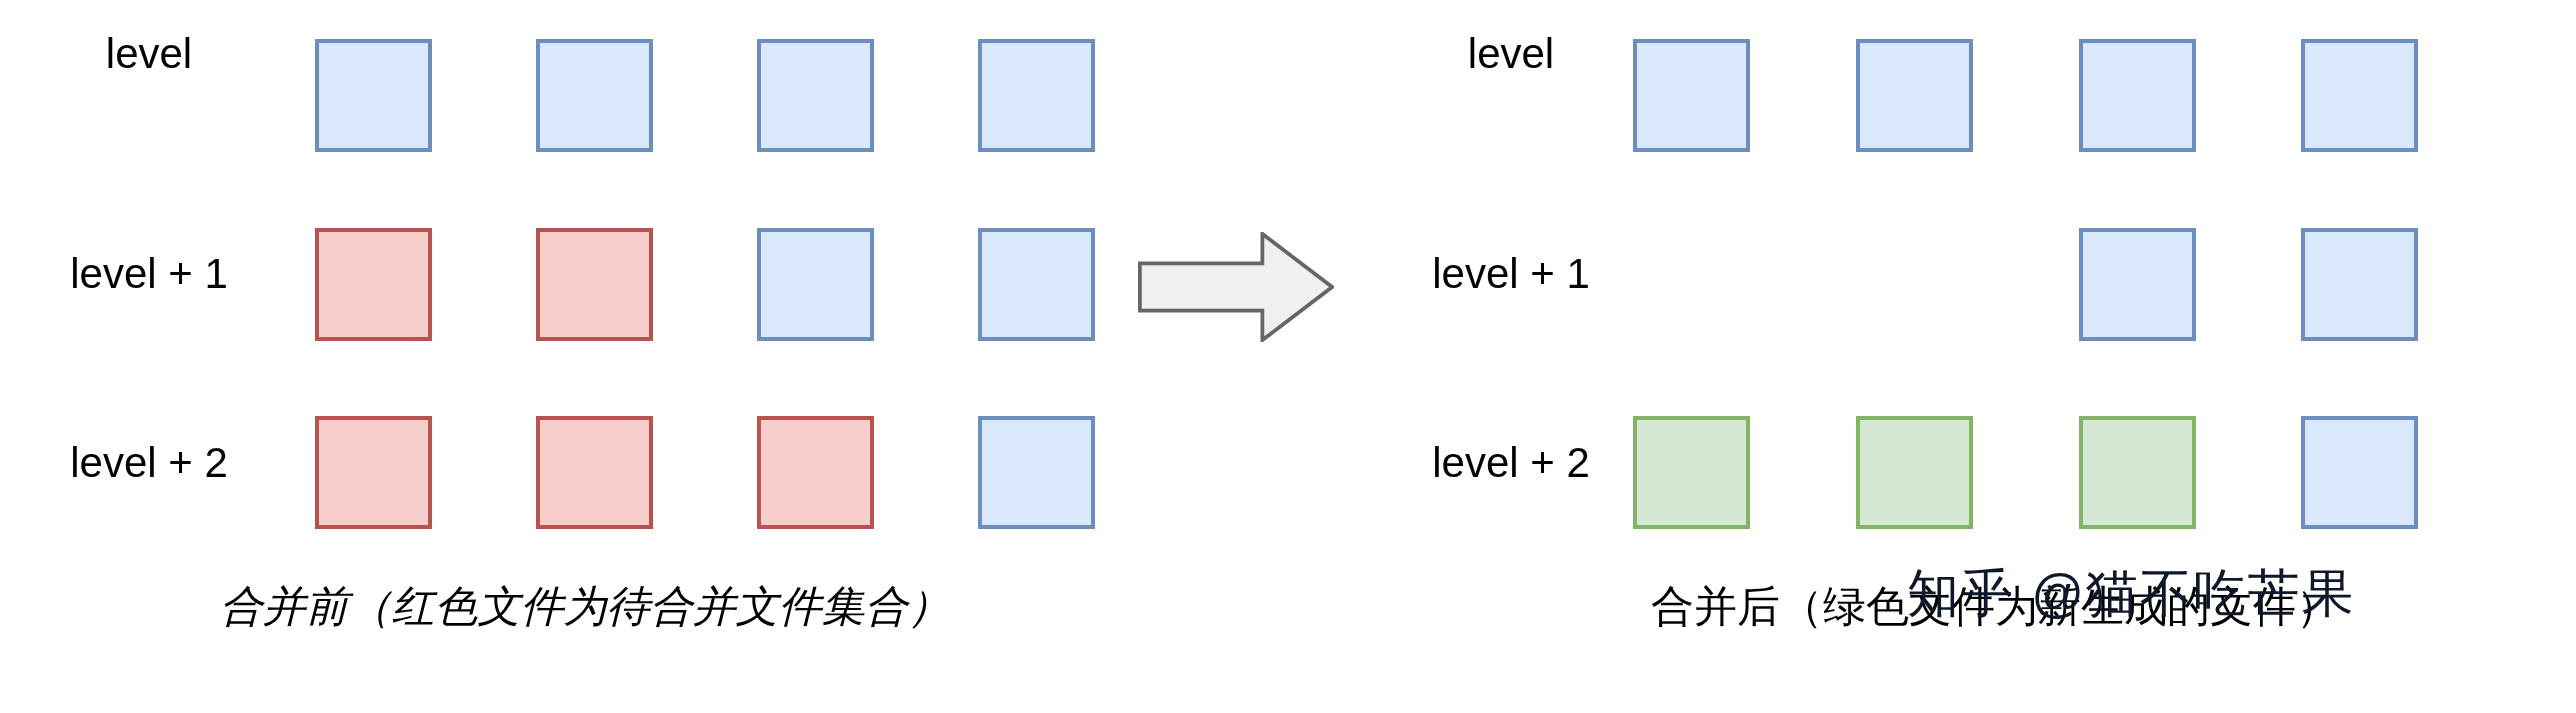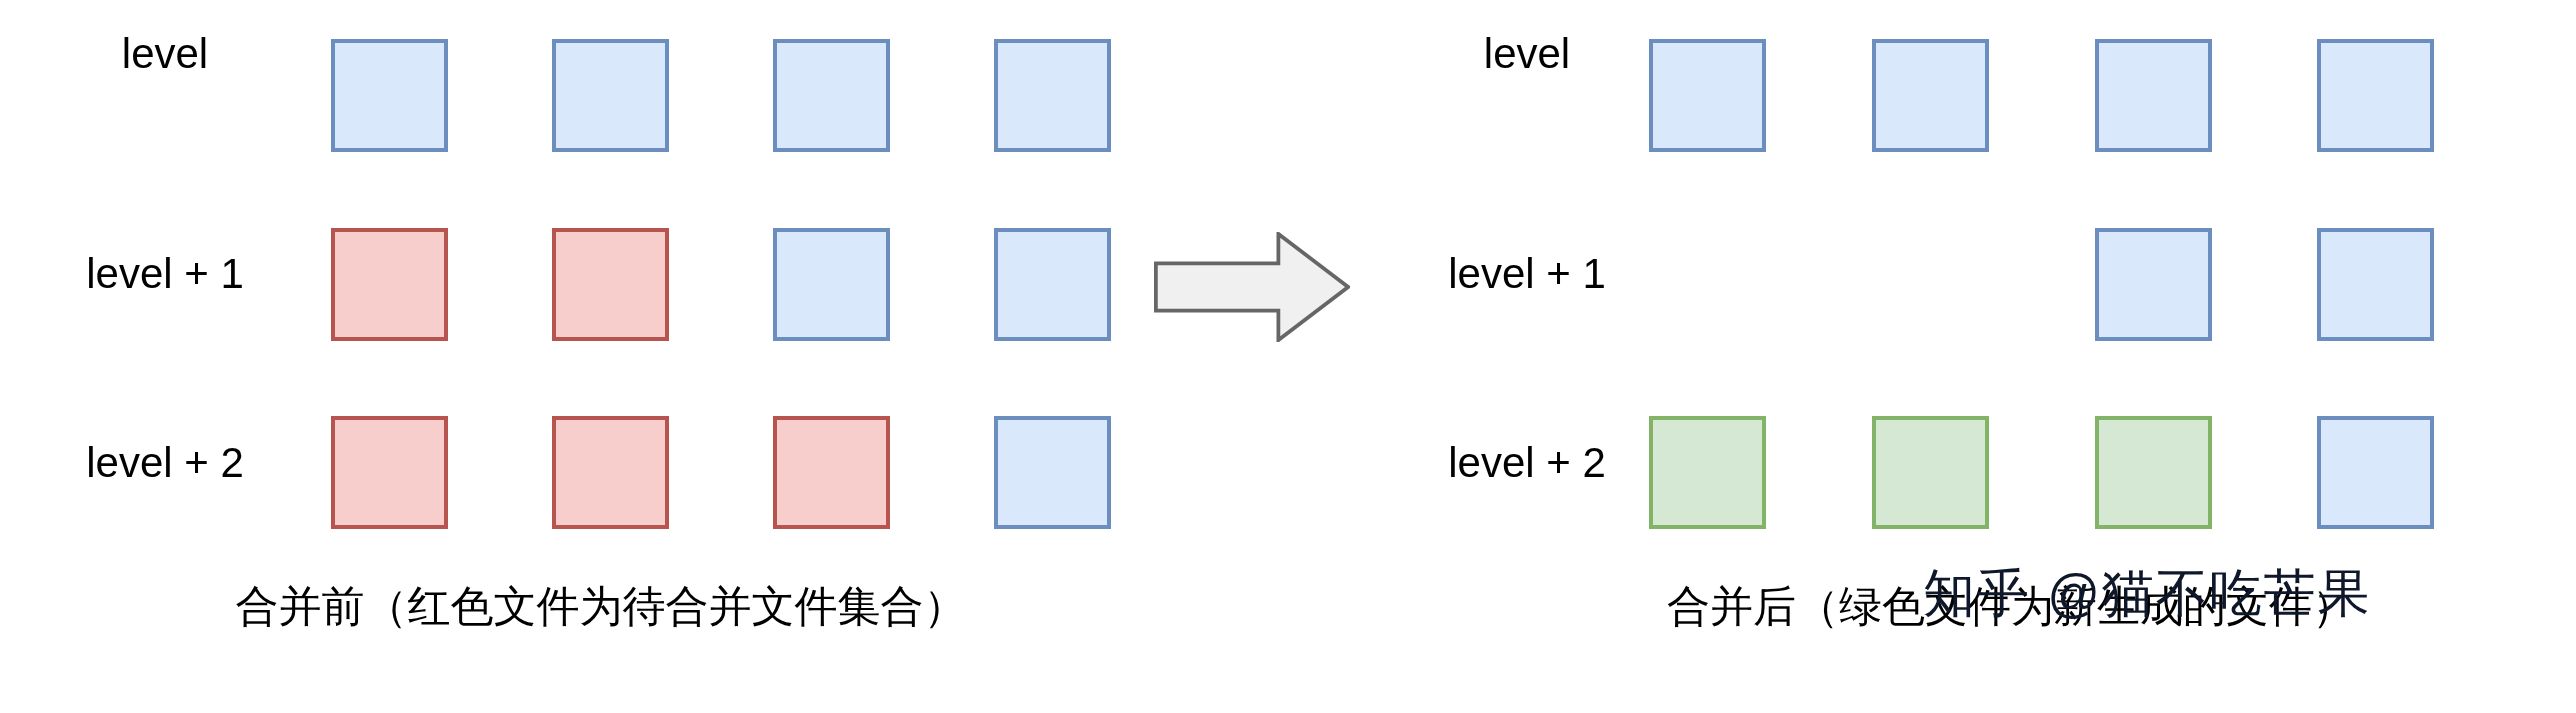--- a/index.html
+++ b/index.html
@@ -13,21 +13,20 @@
     position: relative;
     overflow: hidden;
     font-family: "Liberation Sans", "DejaVu Sans", sans-serif;
     color: #000000;
     -webkit-font-smoothing: antialiased;
   }
 
   .canvas {
     position: absolute;
     inset: 0;
-    margin-left: 16px;
   }
 
   
   .panel {
     position: absolute;
     top: 0;
     height: 714px;
   }
   .panel-before { left: 0px;    width: 1114px; }
   .panel-after  { left: 1360px; width: 1216px; }
@@ -69,21 +68,21 @@
 
   
   .caption {
     position: absolute;
     font-size: 43px;
     line-height: 1;
     white-space: nowrap;
     color: #000000;
     transform: translateX(-50%);
   }
-  .caption-before { left: 585px;  top: 585px; }
+  .caption-before { left: 585px;  top: 585px; font-style: italic; }
   .caption-after  { left: 1995px; top: 585px; }
 
   
   .watermark {
     position: absolute;
     left: 1907px;
     top: 567px;
     font-size: 52px;
     line-height: 1;
     white-space: nowrap;

